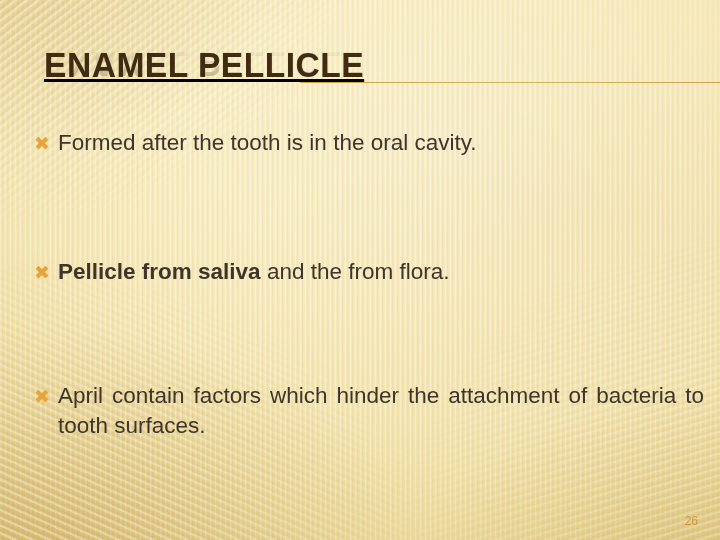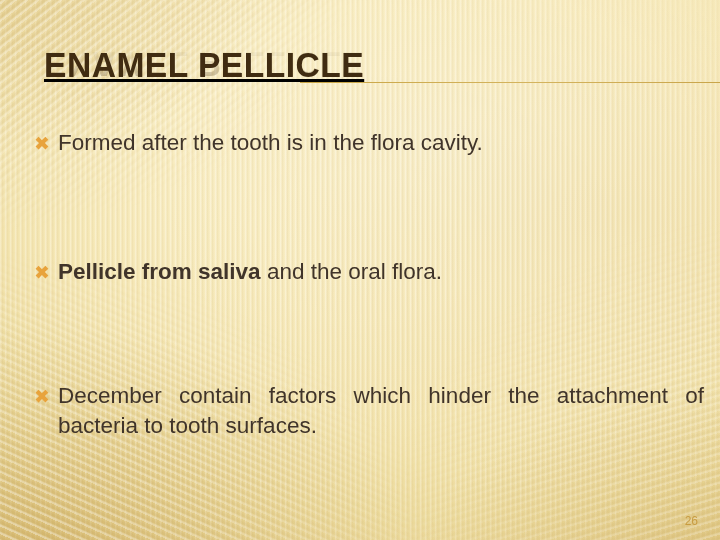--- a/index.html
+++ b/index.html
@@ -211,28 +211,28 @@
   <div class="bg-stripes-d3"></div>
 
   <div class="title-block">
     <div class="title-text">Enamel Pellicle</div>
     <div class="title-reflection" aria-hidden="true">Enamel Pellicle</div>
   </div>
   <div class="title-rule"></div>
 
   <div class="bullet" id="bullet-1">
     <span class="bullet-marker">✖</span>
-    <span class="bullet-text">Formed after the tooth is in the flora cavity.</span>
+    <span class="bullet-text">Formed after the tooth is in the oral cavity.</span>
   </div>
 
   <div class="bullet" id="bullet-2">
     <span class="bullet-marker">✖</span>
-    <span class="bullet-text"><b>Pellicle from saliva</b><span> and the oral flora.</span></span>
+    <span class="bullet-text"><b>Pellicle from saliva</b><span> and the from flora.</span></span>
   </div>
 
   <div class="bullet" id="bullet-3">
     <span class="bullet-marker">✖</span>
-    <span class="bullet-text justified">December contain factors which hinder the attachment of bacteria to tooth surfaces.</span>
+    <span class="bullet-text justified">April contain factors which hinder the attachment of bacteria to tooth surfaces.</span>
   </div>
 
   <div class="slide-number">26</div>
 
 </div>
 
 </body></html>

